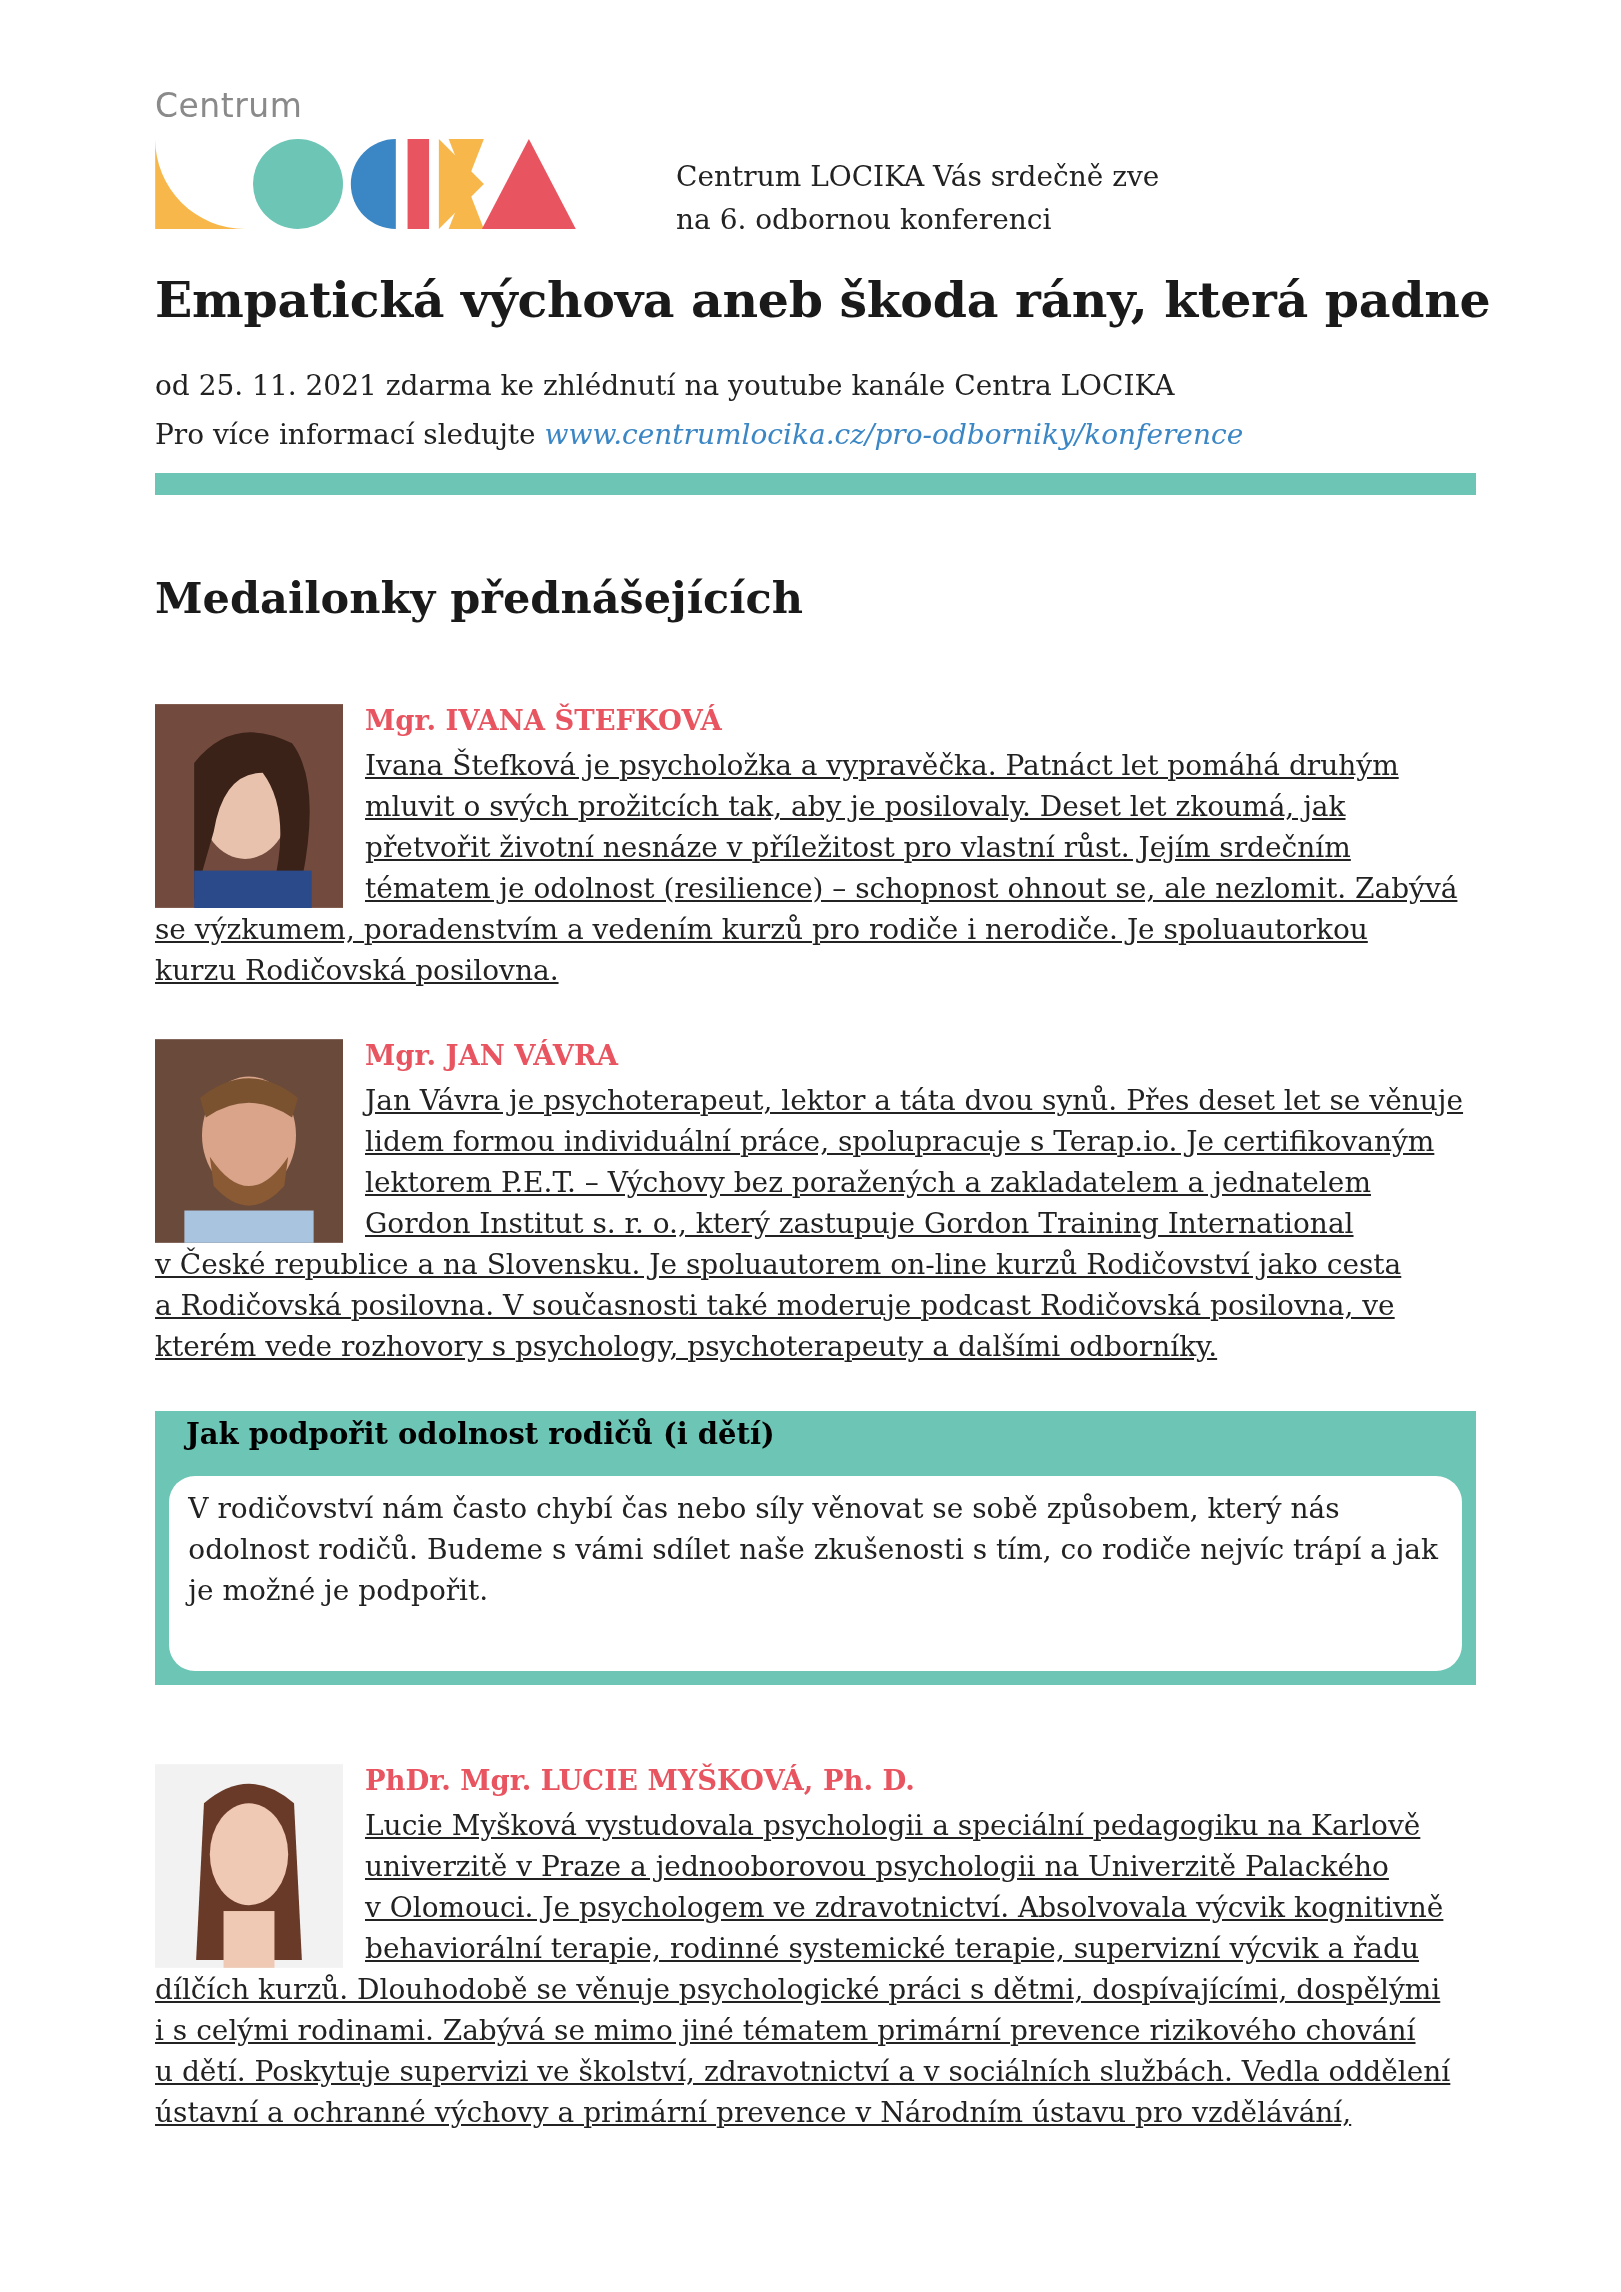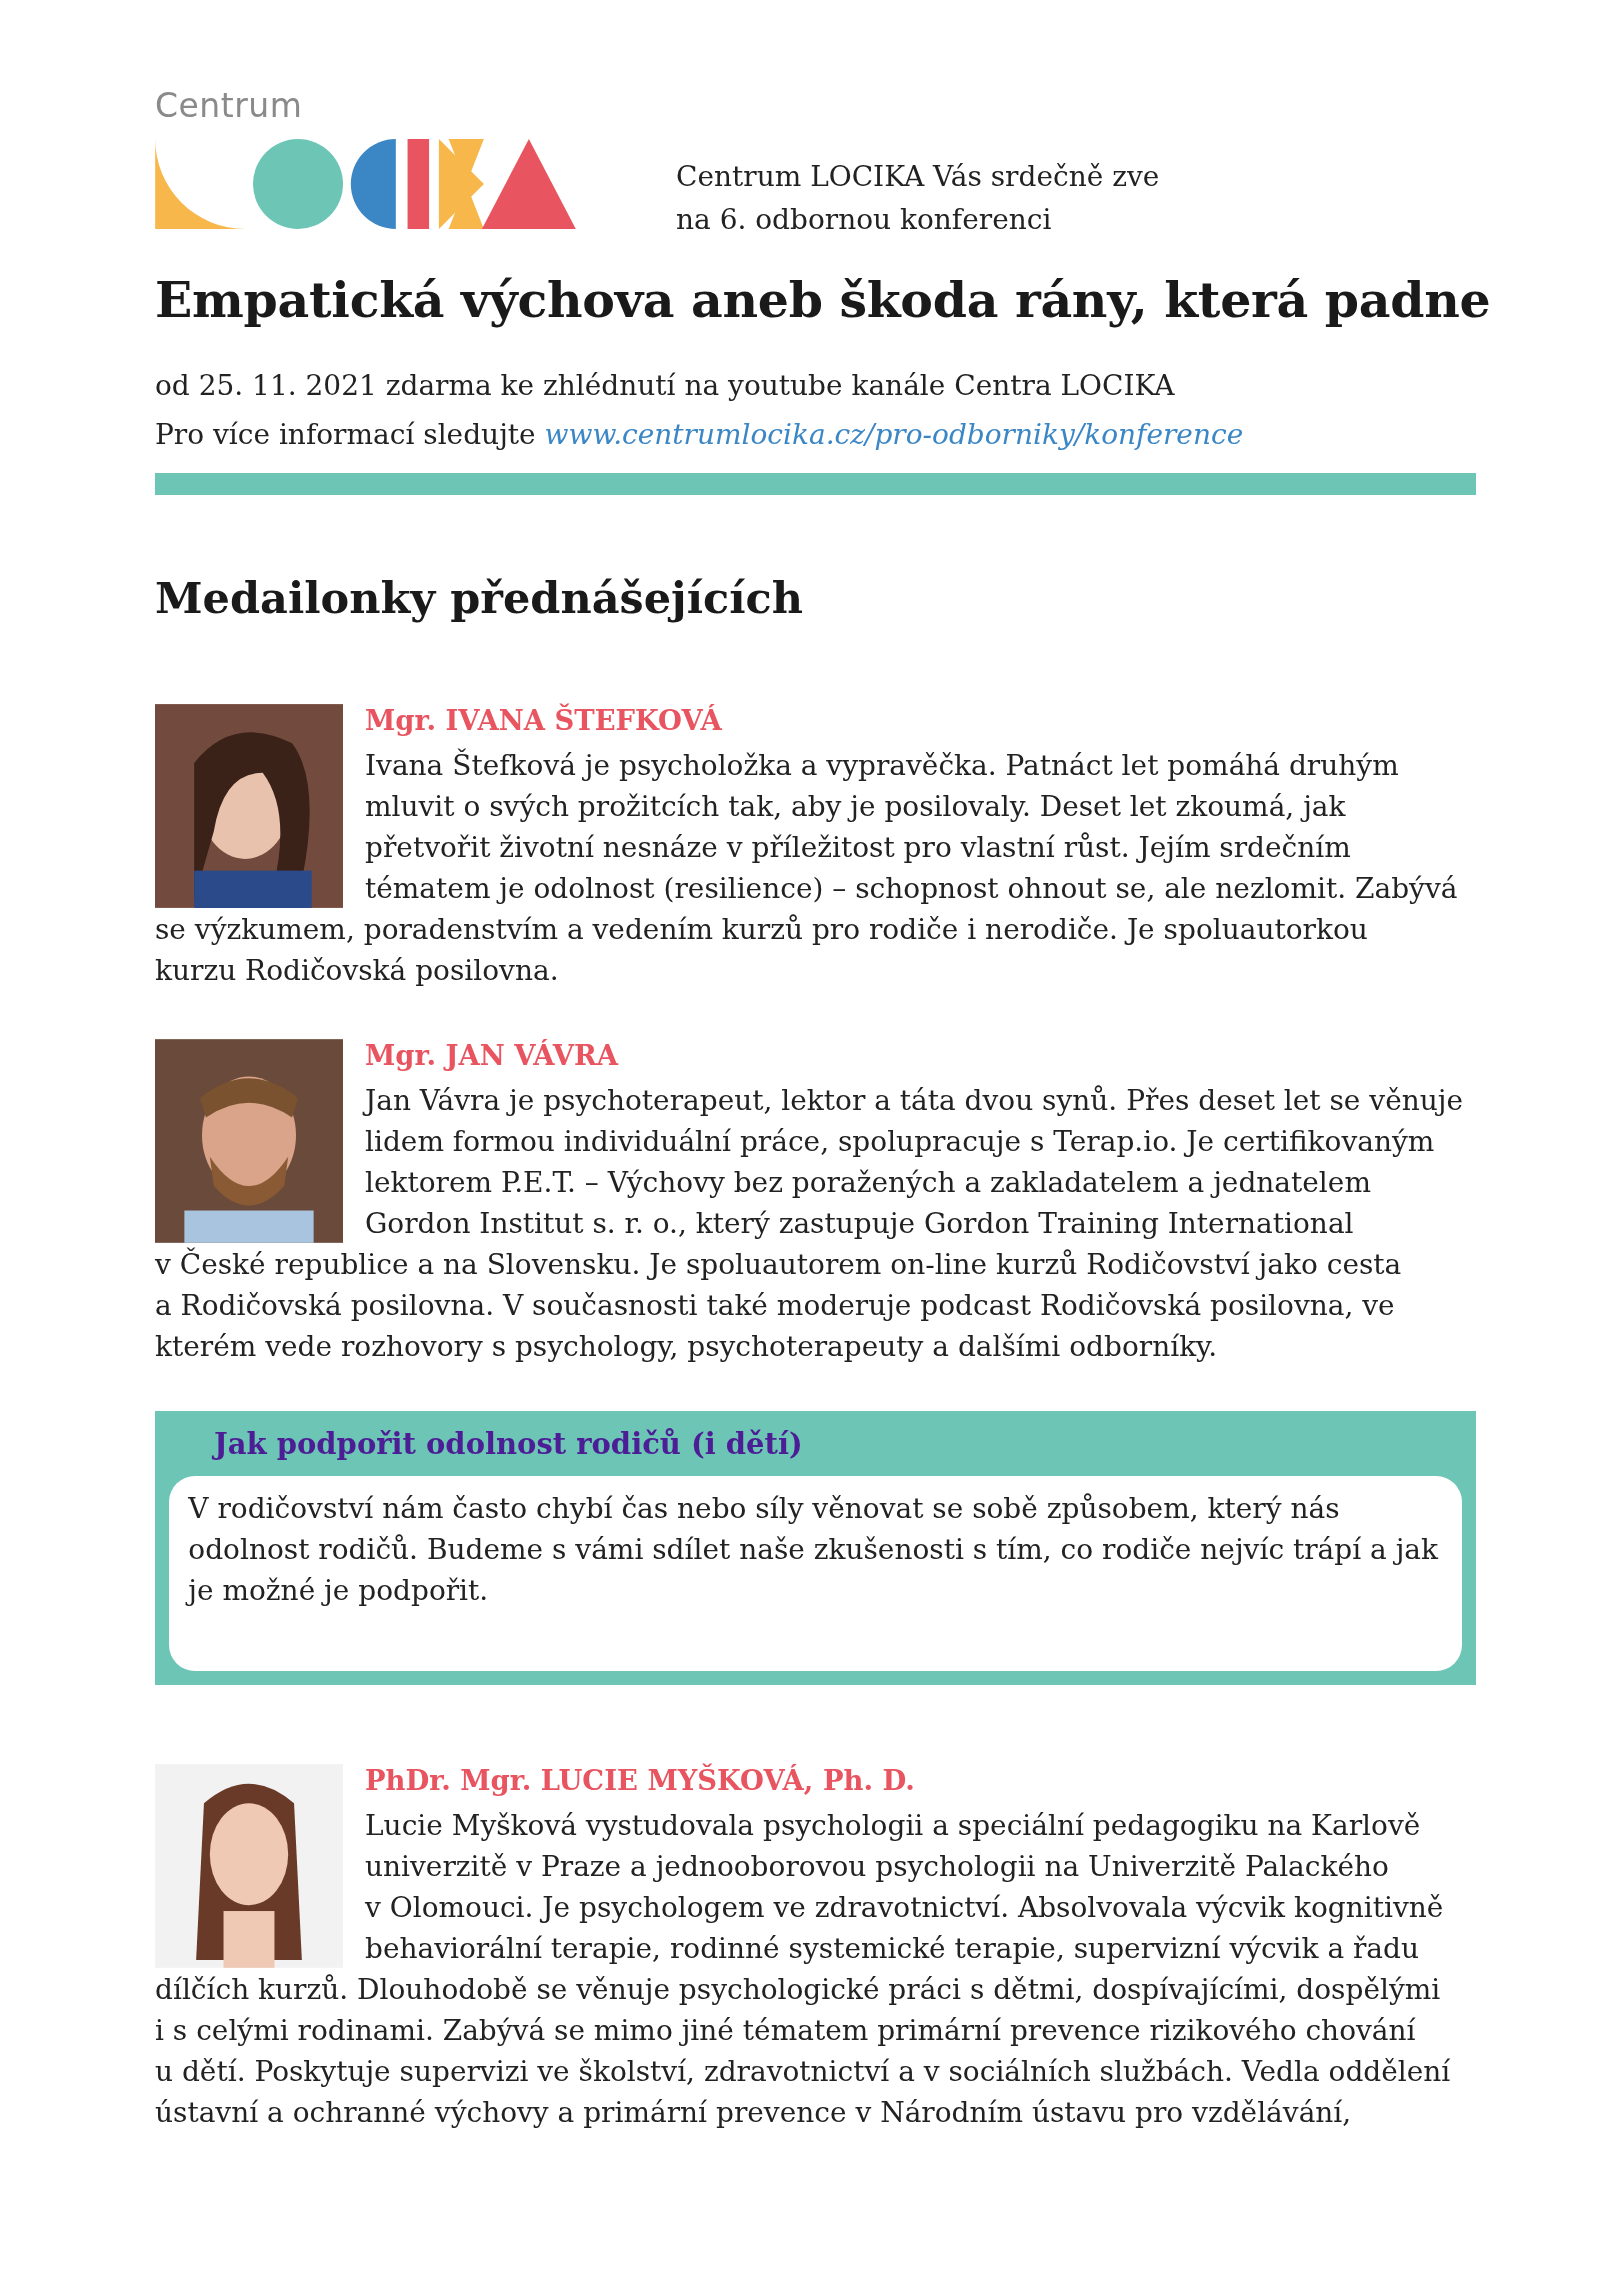--- a/index.html
+++ b/index.html
@@ -34,28 +34,28 @@
       position: absolute; left: 0; top: 0; width: 188px; height: 204px; overflow: hidden;
     }
     .speaker-name {
       position: absolute; left: 210px; top: 0; font-size: 27.4px; font-weight: bold;
       color: #e8545f; white-space: nowrap; line-height: 33px;
     }
     .bio {
       position: absolute; left: 0; top: 41px; width: 1321px; font-size: 28px;
       line-height: 41px; color: #222;
     }
-    .bio .line { white-space: nowrap; display: block; }
+    .bio .line { white-space: nowrap; display: block; text-decoration: underline; }
     .bio .indent { padding-left: 210px; }
 
     .infobox {
       left: 155px; top: 1411px; width: 1321px; height: 274px; background: #6cc5b5;
     }
     .infobox-title {
-      position: absolute; left: 31px; top: 16px; font-size: 29px; font-weight: bold; color: #4c1d95; white-space: nowrap; margin-left: 28px;
+      position: absolute; left: 31px; top: 6px; font-size: 29px; font-weight: bold; color: #000000; white-space: nowrap;
     }
     .infobox-body {
       position: absolute; left: 13.7px; top: 65px; right: 13.7px; bottom: 13.7px; background: #ffffff;
       padding: 11.8px 19.6px; box-sizing: border-box; font-size: 28px; line-height: 41px; color: #222; border-radius: 26px;
     }
     .infobox-body .line { display: block; white-space: nowrap; }
   </style>
 </head>
 <body>
 

